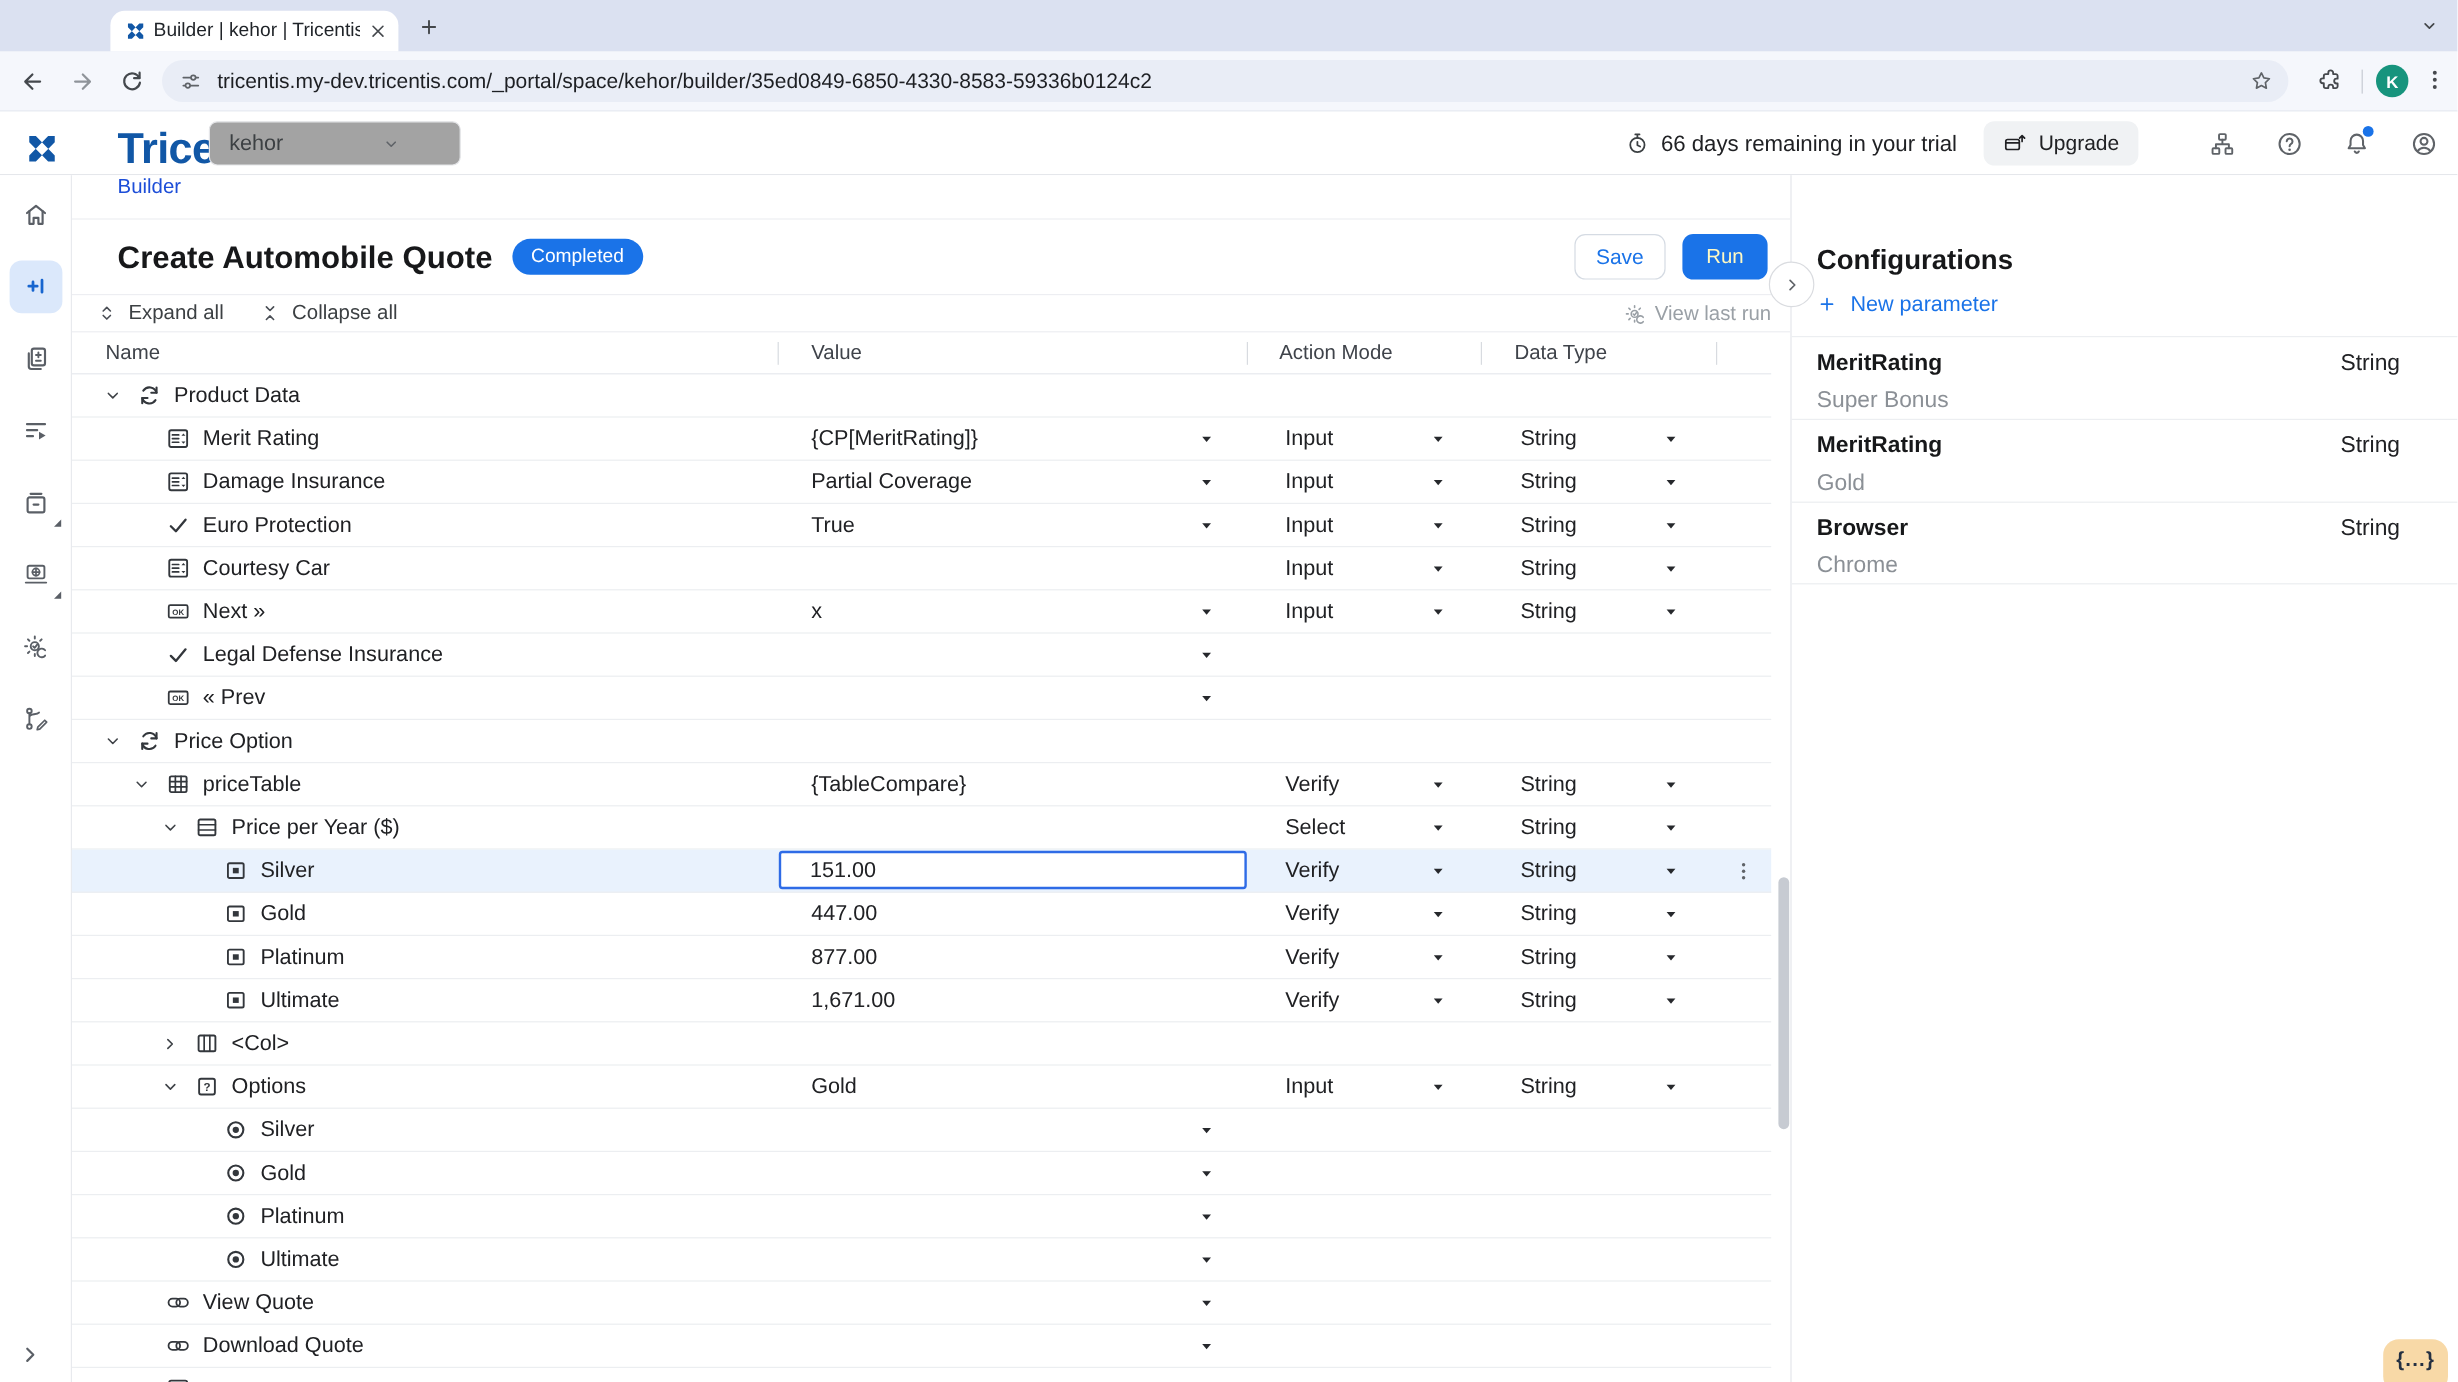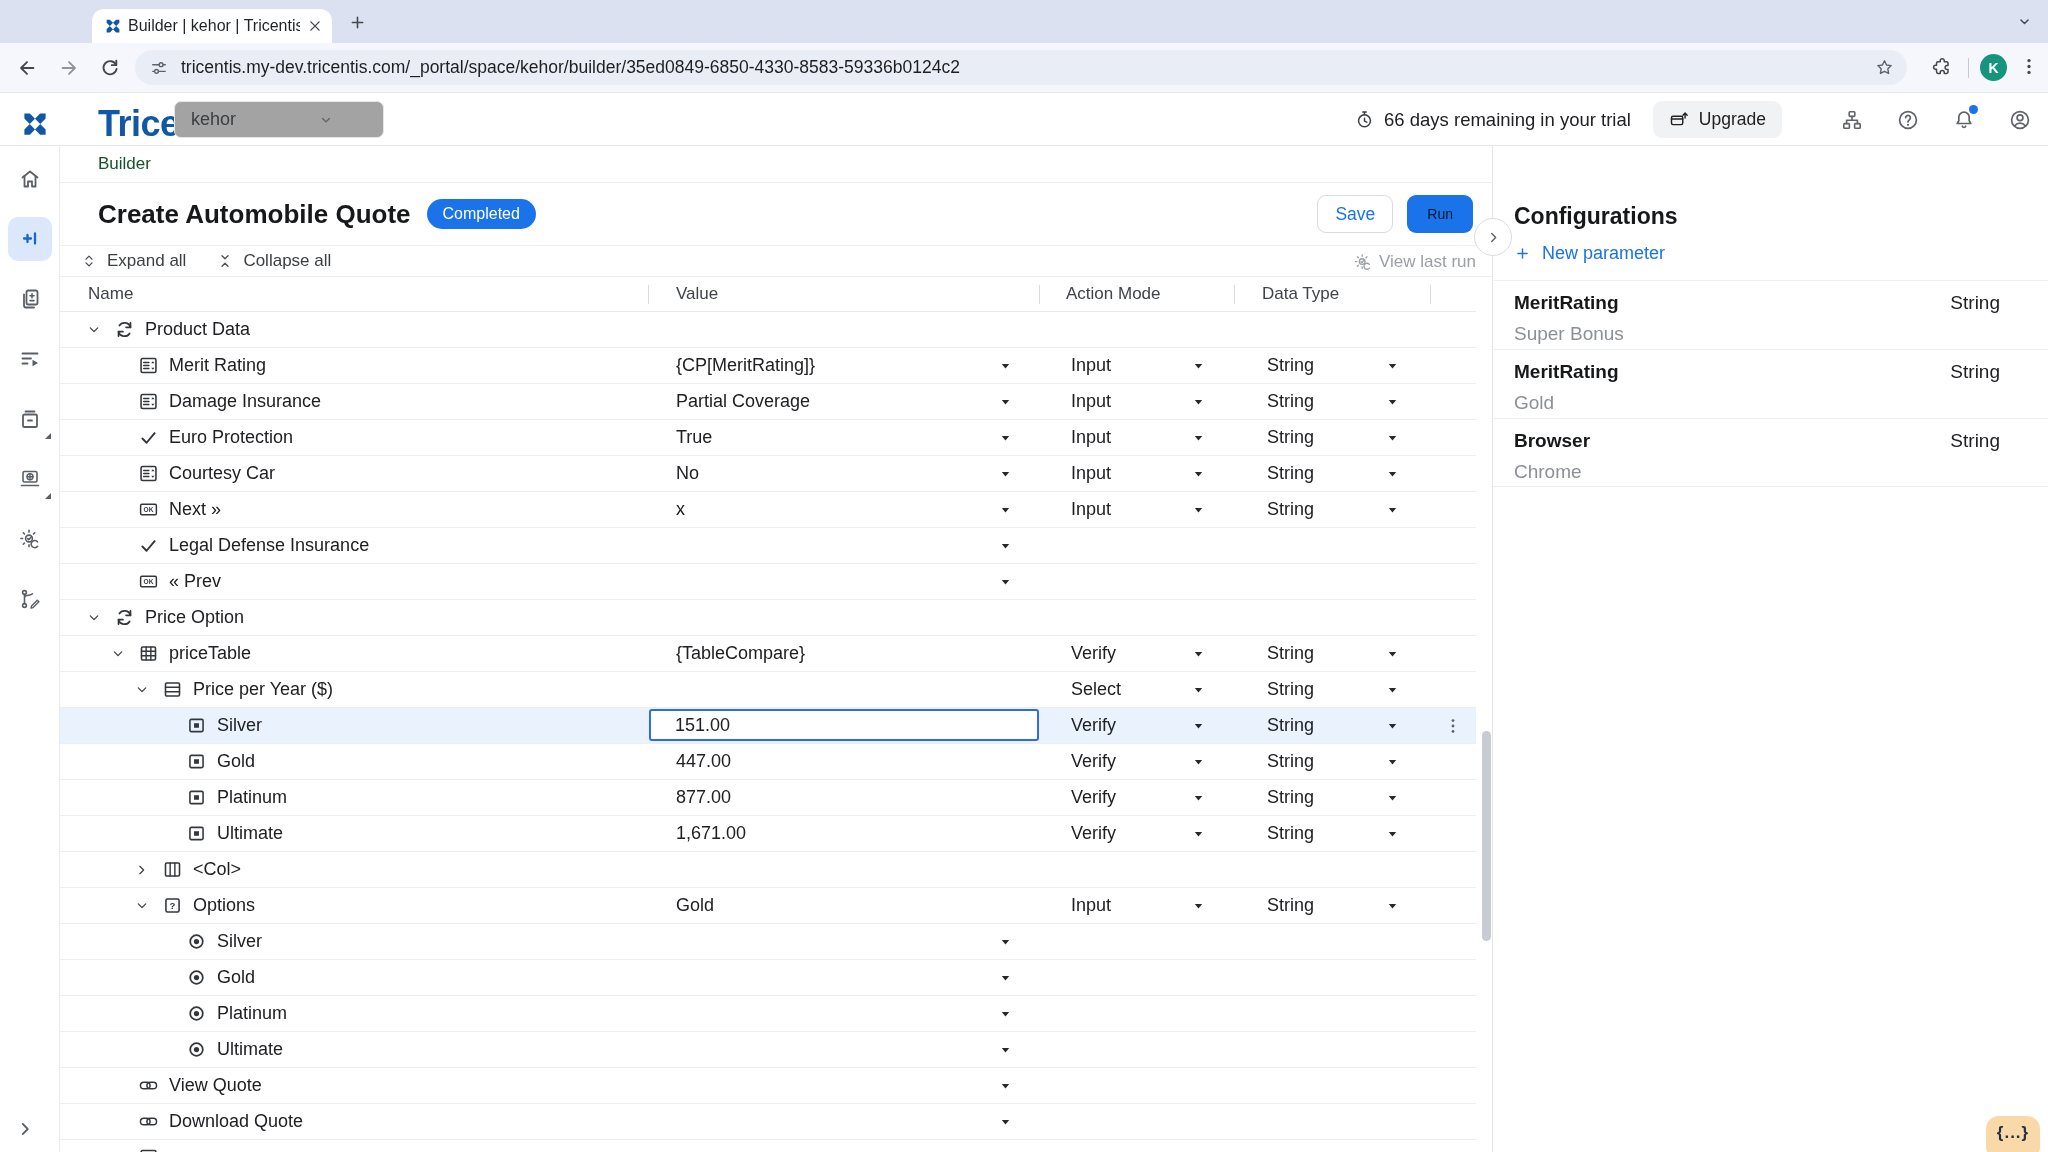--- a/index.html
+++ b/index.html
@@ -48,27 +48,27 @@
   
   #sidebar { position:absolute; left:0; top:146px; width:60px; bottom:0; background:#fff; border-right:1px solid #e8eaee; padding-top:3px; }
   .side-item { width:60px; height:60px; display:flex; align-items:center; justify-content:center; position:relative; }
   .side-item .ic { width:24px; height:24px; color:#5a5f66; position:relative; z-index:1; }
   .side-item.active::before { content:""; position:absolute; left:8px; top:8px; width:44px; height:44px; border-radius:10px; background:#dbe8fb; }
   .side-item.active .ic { color:#1765cf; }
   .side-item.flyout::after { content:""; position:absolute; right:9px; bottom:10px; width:0; height:0; border-left:6px solid transparent; border-bottom:6px solid #5a5f66; }
 
   
   #main { position:absolute; left:60px; top:146px; width:1432px; bottom:0; background:#fff; }
-  #crumb-bar { height:37px; border-bottom:1px solid #edeef2; display:flex; align-items:center; padding-left:38px; font-size:17px; color:#14532d; }
+  #crumb-bar { height:37px; border-bottom:1px solid #edeef2; display:flex; align-items:flex-start; padding-left:38px; font-size:17px; color:#1d4ed8; }
   #title-row { height:62px; display:flex; align-items:center; padding:0 19px 0 38px; }
   #page-title { font-size:26px; font-weight:600; color:#17181a; }
   #status-badge { margin-left:16px; background:#1a73e8; color:#fff; font-size:16px; font-weight:500; padding:6px 16px; border-radius:999px; }
   #title-sp { flex:1; }
   #save-btn { height:38px; padding:0 17px; border:1px solid #d5dbe3; border-radius:9px; background:#fff; color:#1a73e8; font-size:17.5px; font-weight:500; font-family:inherit; }
-  #run-btn { height:38px; padding:0 20px; border:none; border-radius:9px; background:#1a73e8; color:#0f172a; font-size:14px; font-weight:500; font-family:inherit; margin-left:14px; }
+  #run-btn { height:38px; padding:0 20px; border:none; border-radius:9px; background:#1a73e8; color:#fef9c3; font-size:17px; font-weight:500; font-family:inherit; margin-left:14px; }
   #tools-row { height:32px; border-top:1px solid #edeef2; border-bottom:1px solid #edeef2; display:flex; align-items:center; padding-left:20px; font-size:17px; color:#3c4043; position:relative; }
   .tool { display:flex; align-items:center; gap:9px; margin-right:30px; }
   .tool .ic { width:18px; height:18px; color:#4a4e55; }
   #viewlast { position:absolute; right:16px; top:0; height:32px; display:flex; align-items:center; gap:6px; color:#9aa0a6; font-size:17px; }
   #viewlast .ic { width:20px; height:20px; }
 
   #grid-header { height:35px; border-bottom:1px solid #e7e9ee; position:relative; font-size:17px; color:#3f434a; margin-right:16px; }
   .gh { position:absolute; top:7px; }
   .gh-sep { position:absolute; top:8px; width:1px; height:19px; background:#d8dbe0; }
 
@@ -522,28 +522,20 @@
           <span class="ic row-ic">
             <svg viewBox="0 0 24 24" fill="none" stroke="currentColor" stroke-width="1.8" stroke-linecap="round" stroke-linejoin="round">
               <rect x="3.5" y="4" width="17" height="16" rx="1.8"></rect>
               <path d="M6.5 8.5 H12.5 M6.5 12 H12.5 M6.5 15.5 H12.5" stroke-width="1.6"></path>
               <path d="M15.1 9.3 L17 7.1 L18.9 9.3 Z" fill="currentColor" stroke="none"></path>
               <path d="M15.1 14.7 L17 16.9 L18.9 14.7 Z" fill="currentColor" stroke="none"></path>
             </svg>
           </span>
           <span class="row-label">Courtesy Car</span>
         </div>
-        <div class="cell cell-value">
-          <span>No</span>
-          <span class="ic car">
-            <svg viewBox="0 0 12 12">
-              <path d="M2 3.8 L6 8.6 L10 3.8 Z" fill="currentColor"></path>
-            </svg>
-          </span>
-        </div>
         <div class="cell cell-action">
           <span>Input</span>
           <span class="ic car">
             <svg viewBox="0 0 12 12">
               <path d="M2 3.8 L6 8.6 L10 3.8 Z" fill="currentColor"></path>
             </svg>
           </span>
         </div>
         <div class="cell cell-type">
           <span>String</span>

